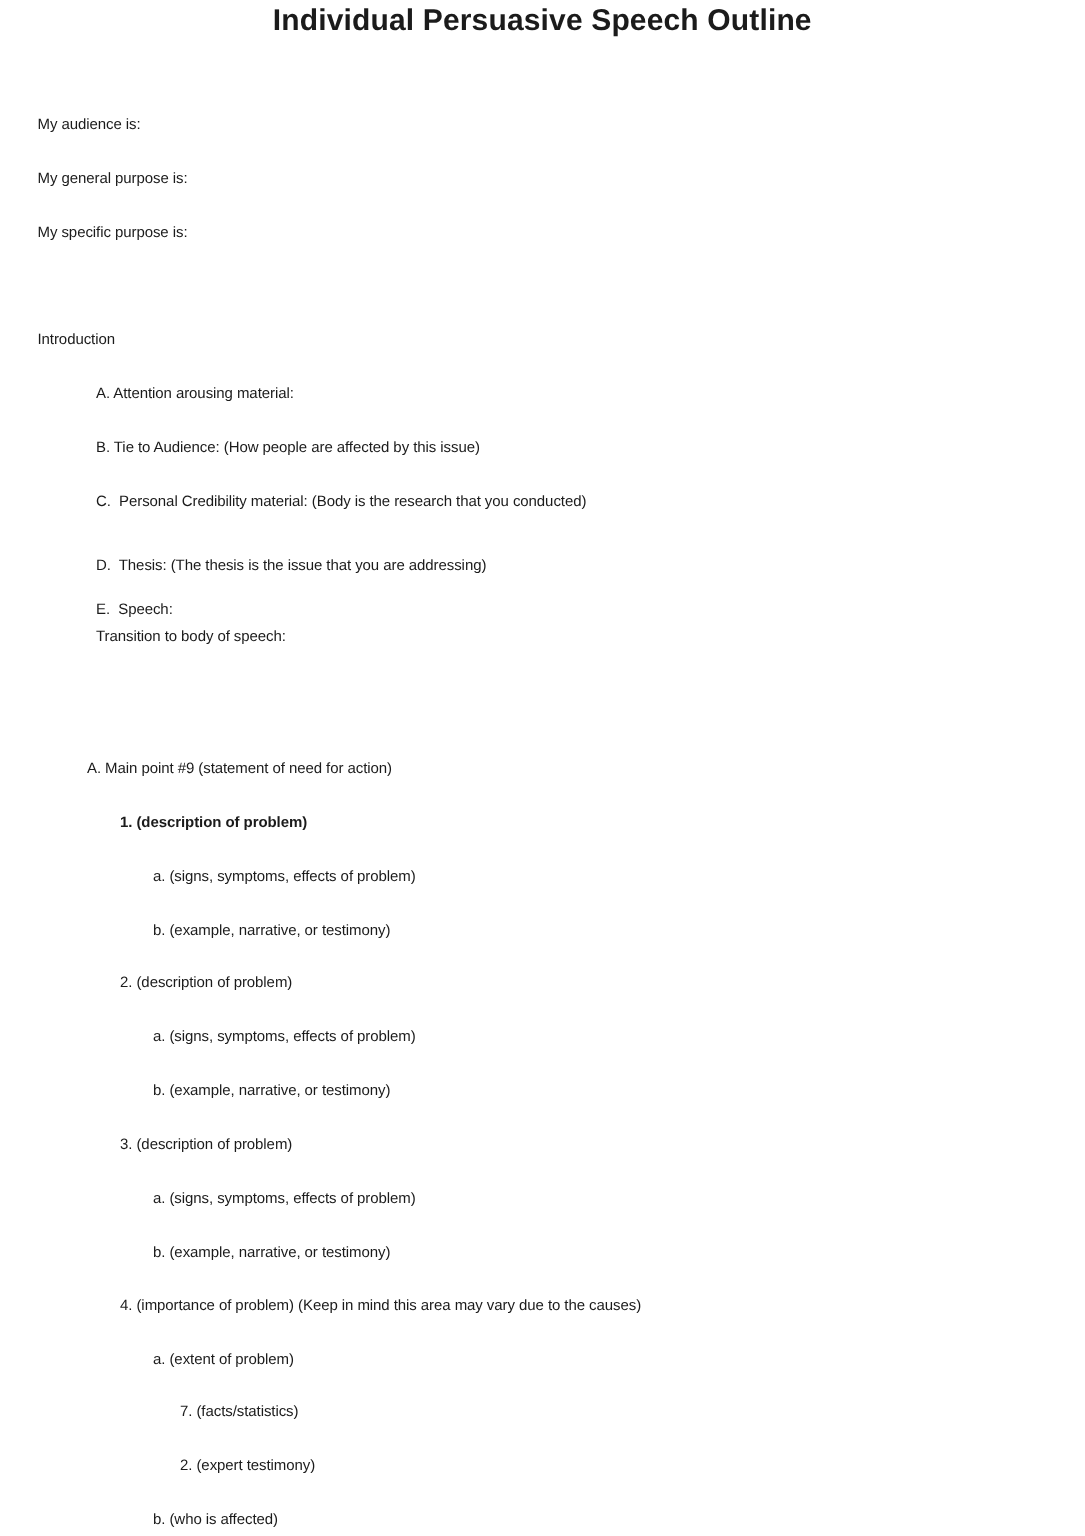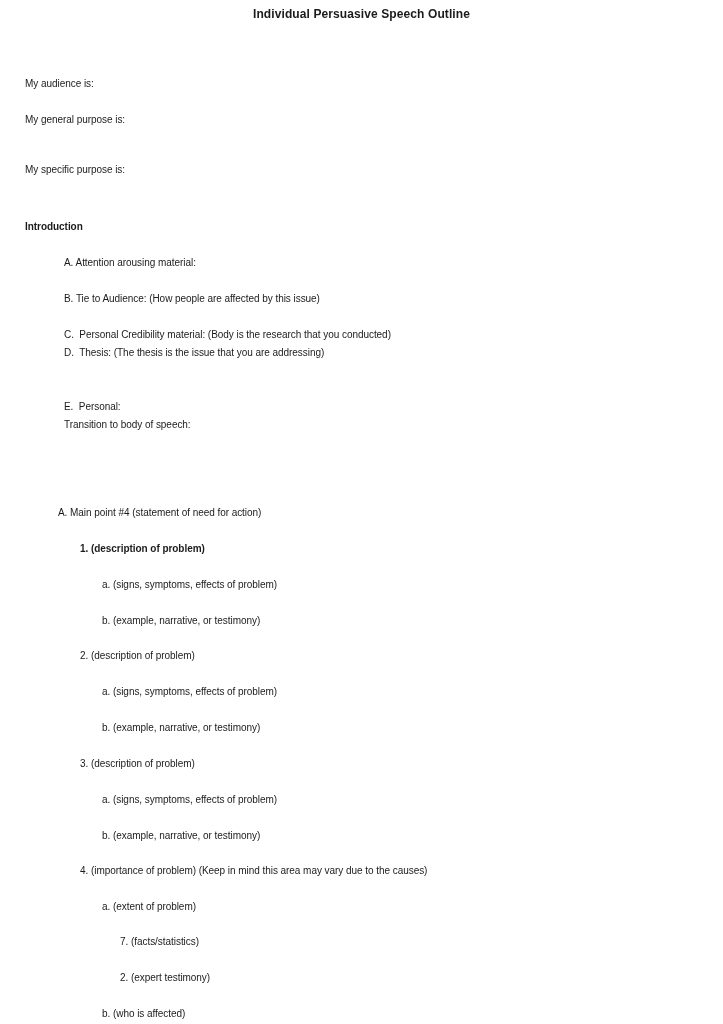--- a/index.html
+++ b/index.html
@@ -23,72 +23,72 @@
     background: #ffffff;
   }
 
   
   .doc-title {
     position: absolute;
     left: 0;
     right: 0;
     top: 4px;
     text-align: center;
-    font-size: 12px;
+    font-size: 20px;
     font-weight: bold;
     letter-spacing: 0.1px;
     line-height: 20px;
   }
 
   
   .line {
     position: absolute;
     font-size: 10px;
     line-height: 20px;
     white-space: pre;
     letter-spacing: -0.05px;
   }
-  .line.bold { font-weight: bold; }
+  .line.bold { font-weight: normal; }
 
   
   .ind-0  { left: 25px; }   
   .ind-0b { left: 23px; }   
   .ind-1  { left: 64px; }   
   .ind-1b { left: 58px; }   
   .ind-2  { left: 80px; }   
   .ind-3  { left: 102px; }  
   .ind-4  { left: 120px; }  
 </style>
 </head>
 <body>
 
 <div class="page">
 
   <div class="doc-title">Individual Persuasive Speech Outline</div>
 
   <div id="preamble">
       <div class="line ind-0" style="top: 74px;">My audience is:</div>
       <div class="line ind-0" style="top: 110px;">My general purpose is:</div>
-      <div class="line ind-0" style="top: 160px;">My specific purpose is:</div>
+      <div class="line ind-0" style="top: 146px;">My specific purpose is:</div>
     </div>
 
   <div class="line bold ind-0" id="intro-heading" style="top: 217px;">Introduction</div>
 
   <div id="intro-items">
       <div class="line ind-1" style="top: 253px;">A. Attention arousing material:</div>
       <div class="line ind-1" style="top: 289px;">B. Tie to Audience: (How people are affected by this issue)</div>
       <div class="line ind-1" style="top: 325px;">C.  Personal Credibility material: (Body is the research that you conducted)</div>
-      <div class="line ind-1" style="top: 343px;">D.  Thesis: (The thesis is the issue that you are addressing)</div>
-      <div class="line ind-1" style="top: 397px;">E.  Personal:</div>
+      <div class="line ind-1" style="top: 368px;">D.  Thesis: (The thesis is the issue that you are addressing)</div>
+      <div class="line ind-1" style="top: 397px;">E.  Speech:</div>
       <div class="line ind-1" style="top: 415px;">Transition to body of speech:</div>
     </div>
 
 
   <div id="body-items">
-      <div class="line ind-1b" style="top: 503px;">A. Main point #4 (statement of need for action)</div>
+      <div class="line ind-1b" style="top: 503px;">A. Main point #9 (statement of need for action)</div>
       <div class="line ind-2" style="top: 539px; font-weight: bold;">1. (description of problem)</div>
       <div class="line ind-3" style="top: 575px;">a. (signs, symptoms, effects of problem)</div>
       <div class="line ind-3" style="top: 611px;">b. (example, narrative, or testimony)</div>
       <div class="line ind-2" style="top: 646px; text-align: right;">2. (description of problem)</div>
       <div class="line ind-3" style="top: 682px;">a. (signs, symptoms, effects of problem)</div>
       <div class="line ind-3" style="top: 718px;">b. (example, narrative, or testimony)</div>
       <div class="line ind-2" style="top: 754px;">3. (description of problem)</div>
       <div class="line ind-3" style="top: 790px;">a. (signs, symptoms, effects of problem)</div>
       <div class="line ind-3" style="top: 826px;">b. (example, narrative, or testimony)</div>
       <div class="line ind-2" style="top: 861px;">4. (importance of problem) (Keep in mind this area may vary due to the causes)</div>

